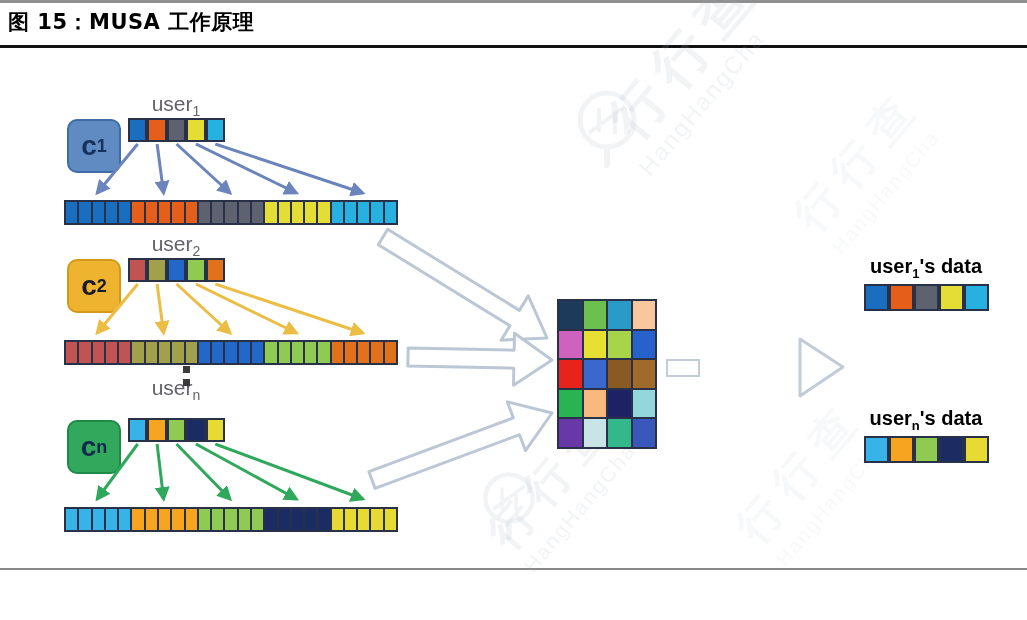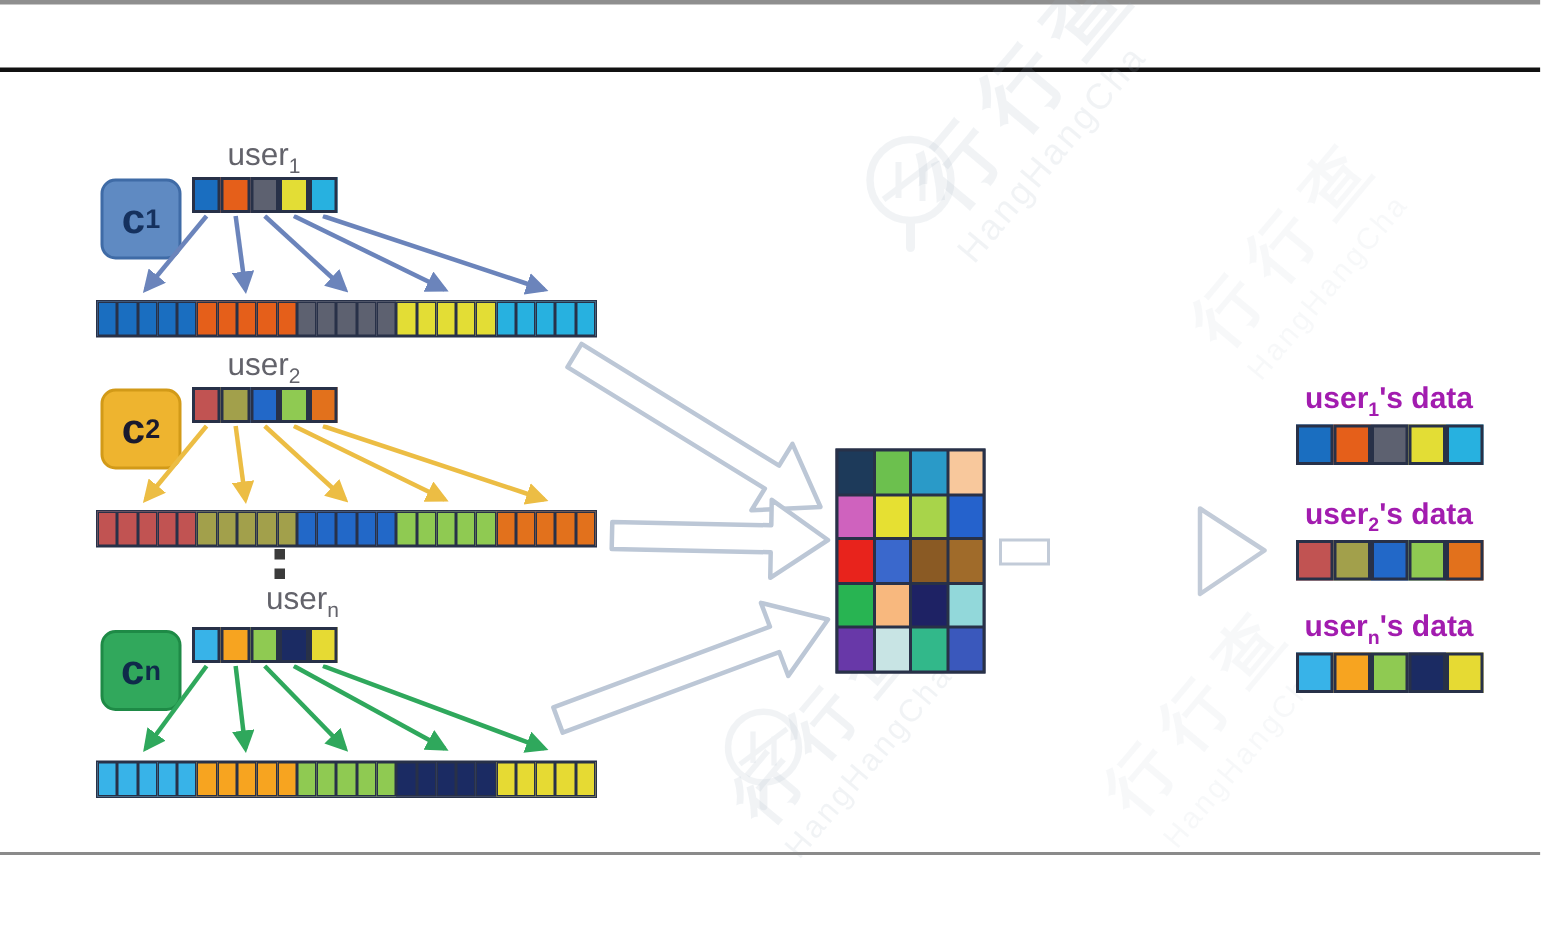--- a/index.html
+++ b/index.html
@@ -46,33 +46,34 @@
 
   
   .sic-conn{position:absolute;left:666px;top:359px;width:30px;height:14px;background:#fff;
             border:2.5px solid #c2cbd8;}
   .sic-box{position:absolute;left:698px;top:343px;width:100px;height:45px;background:#fff;
            border:3px solid #c2cbd8;border-radius:12px;display:flex;align-items:center;
            justify-content:center;font-size:27px;color:#4b4b52;letter-spacing:1px;}
 
   
   .oput{position:absolute;left:850px;width:152px;text-align:center;}
-  .olabel{font-size:20px;font-weight:bold;color:#a21caf;}
+  .olabel{font-size:20px;font-weight:bold;color:#000000;}
   .olabel sub{font-size:13px;}
   .ostrip{margin:3px auto 0;width:125px;height:27px;display:flex;}
   .ostrip .sq{width:25px;border:2px solid #283148;box-sizing:border-box;}
 
   .overlay{position:absolute;left:0;top:0;pointer-events:none;}
 </style>
 </head>
 <body>
 
 <div class="page">
 
   <div class="top-line"></div>
+  <h1 class="fig-title">图 15：MUSA 工作原理</h1>
   <div class="title-rule"></div>
 
   <div class="wm wm-brand" style="left:685px;top:55px;">行行查</div>
   <div class="wm wm-latin" style="left:702px;top:103px;">HangHangCha</div>
   <svg class="wm-logo" style="left:575px;top:88px;" width="64" height="82" viewBox="0 0 64 82">
     <circle cx="32" cy="32" r="27" fill="none" stroke="#9fb0bf" stroke-width="5"></circle>
     <line x1="14" y1="45" x2="50" y2="18" stroke="#9fb0bf" stroke-width="4"></line>
     <line x1="24" y1="20" x2="24" y2="44" stroke="#9fb0bf" stroke-width="4"></line>
     <line x1="40" y1="24" x2="40" y2="46" stroke="#9fb0bf" stroke-width="4"></line>
     <line x1="32" y1="60" x2="32" y2="77" stroke="#9fb0bf" stroke-width="6" stroke-linecap="round"></line>
@@ -202,21 +203,21 @@
         <div class="sq" style="background: rgb(143, 202, 82);"></div>
         <div class="sq" style="background: rgb(226, 113, 28);"></div>
         <div class="sq" style="background: rgb(226, 113, 28);"></div>
         <div class="sq" style="background: rgb(226, 113, 28);"></div>
         <div class="sq" style="background: rgb(226, 113, 28);"></div>
         <div class="sq" style="background: rgb(226, 113, 28);"></div>
       </div>
   </div>
 
   <div id="ug2">
-    <div class="ulabel" style="top: 388px; position: absolute; text-align: right;"><span>user</span><sub>n</sub></div>
+    <div class="ulabel" style="top: 376px; position: absolute;"><span>user</span><sub>n</sub></div>
     <div class="cbox" style="top: 420px; background: rgb(49, 168, 92); border-color: rgb(30, 138, 70); color: rgb(15, 42, 74);">
         <span>c</span>
         <sub>n</sub>
       </div>
     <div class="ublock" style="top: 418px;">
         <div class="sq" style="background: rgb(56, 179, 232);"></div>
         <div class="sq" style="background: rgb(247, 164, 32);"></div>
         <div class="sq" style="background: rgb(143, 202, 82);"></div>
         <div class="sq" style="background: rgb(27, 43, 99);"></div>
         <div class="sq" style="background: rgb(230, 218, 51);"></div>
@@ -295,30 +296,20 @@
   <div class="oput" id="op0" style="top:255px;">
     <div class="olabel"><span>user</span><sub>1</sub><span>'s data</span></div>
     <div class="ostrip">
         <div class="sq" style="background: rgb(26, 110, 192);"></div>
         <div class="sq" style="background: rgb(229, 95, 26);"></div>
         <div class="sq" style="background: rgb(93, 97, 112);"></div>
         <div class="sq" style="background: rgb(227, 221, 53);"></div>
         <div class="sq" style="background: rgb(39, 177, 224);"></div>
       </div>
   </div>
-  <div class="oput" id="op1" style="top:332px;">
-    <div class="olabel"><span>user</span><sub>2</sub><span>'s data</span></div>
-    <div class="ostrip">
-        <div class="sq" style="background: rgb(193, 83, 82);"></div>
-        <div class="sq" style="background: rgb(162, 160, 75);"></div>
-        <div class="sq" style="background: rgb(34, 104, 200);"></div>
-        <div class="sq" style="background: rgb(143, 202, 82);"></div>
-        <div class="sq" style="background: rgb(226, 113, 28);"></div>
-      </div>
-  </div>
   <div class="oput" id="op2" style="top:407px;">
     <div class="olabel"><span>user</span><sub>n</sub><span>'s data</span></div>
     <div class="ostrip">
         <div class="sq" style="background: rgb(56, 179, 232);"></div>
         <div class="sq" style="background: rgb(247, 164, 32);"></div>
         <div class="sq" style="background: rgb(143, 202, 82);"></div>
         <div class="sq" style="background: rgb(27, 43, 99);"></div>
         <div class="sq" style="background: rgb(230, 218, 51);"></div>
       </div>
   </div>

